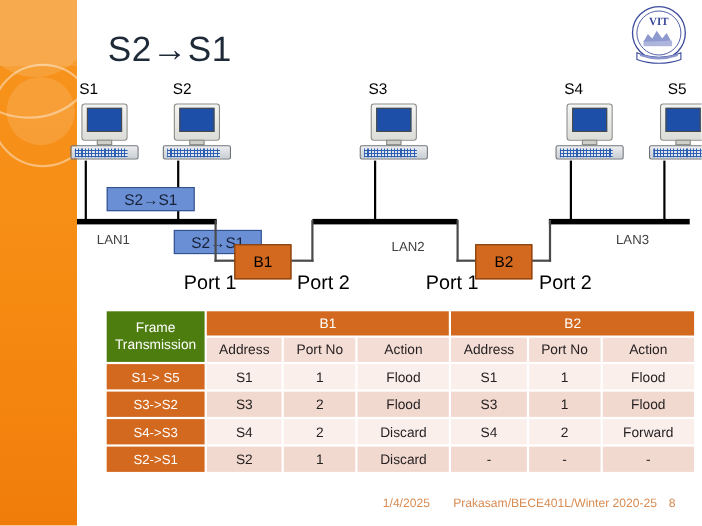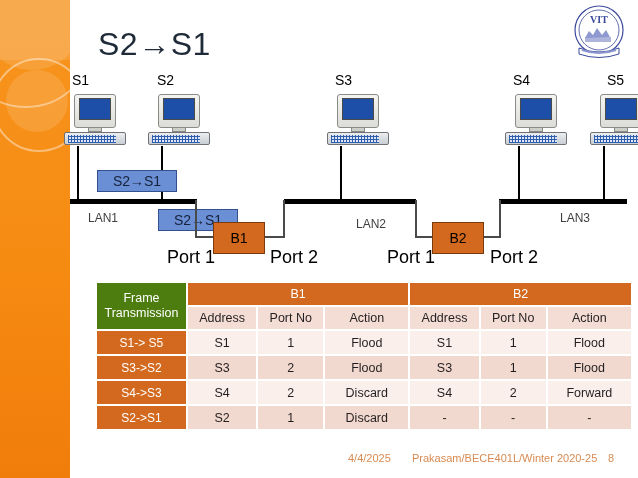--- a/index.html
+++ b/index.html
@@ -411,17 +411,17 @@
         <td class="cell-b">S2</td>
         <td class="cell-b">1</td>
         <td class="cell-b">Discard</td>
         <td class="cell-b">-</td>
         <td class="cell-b">-</td>
         <td class="cell-b">-</td>
       </tr>
     </tbody>
   </table>
 
-  <div class="footer f-date">4/4/2025</div>
+  <div class="footer f-date">1/4/2025</div>
   <div class="footer f-mid">Prakasam/BECE401L/Winter 2020-25</div>
   <div class="footer f-page">8</div>
 
 </div>
 
 </body></html>

